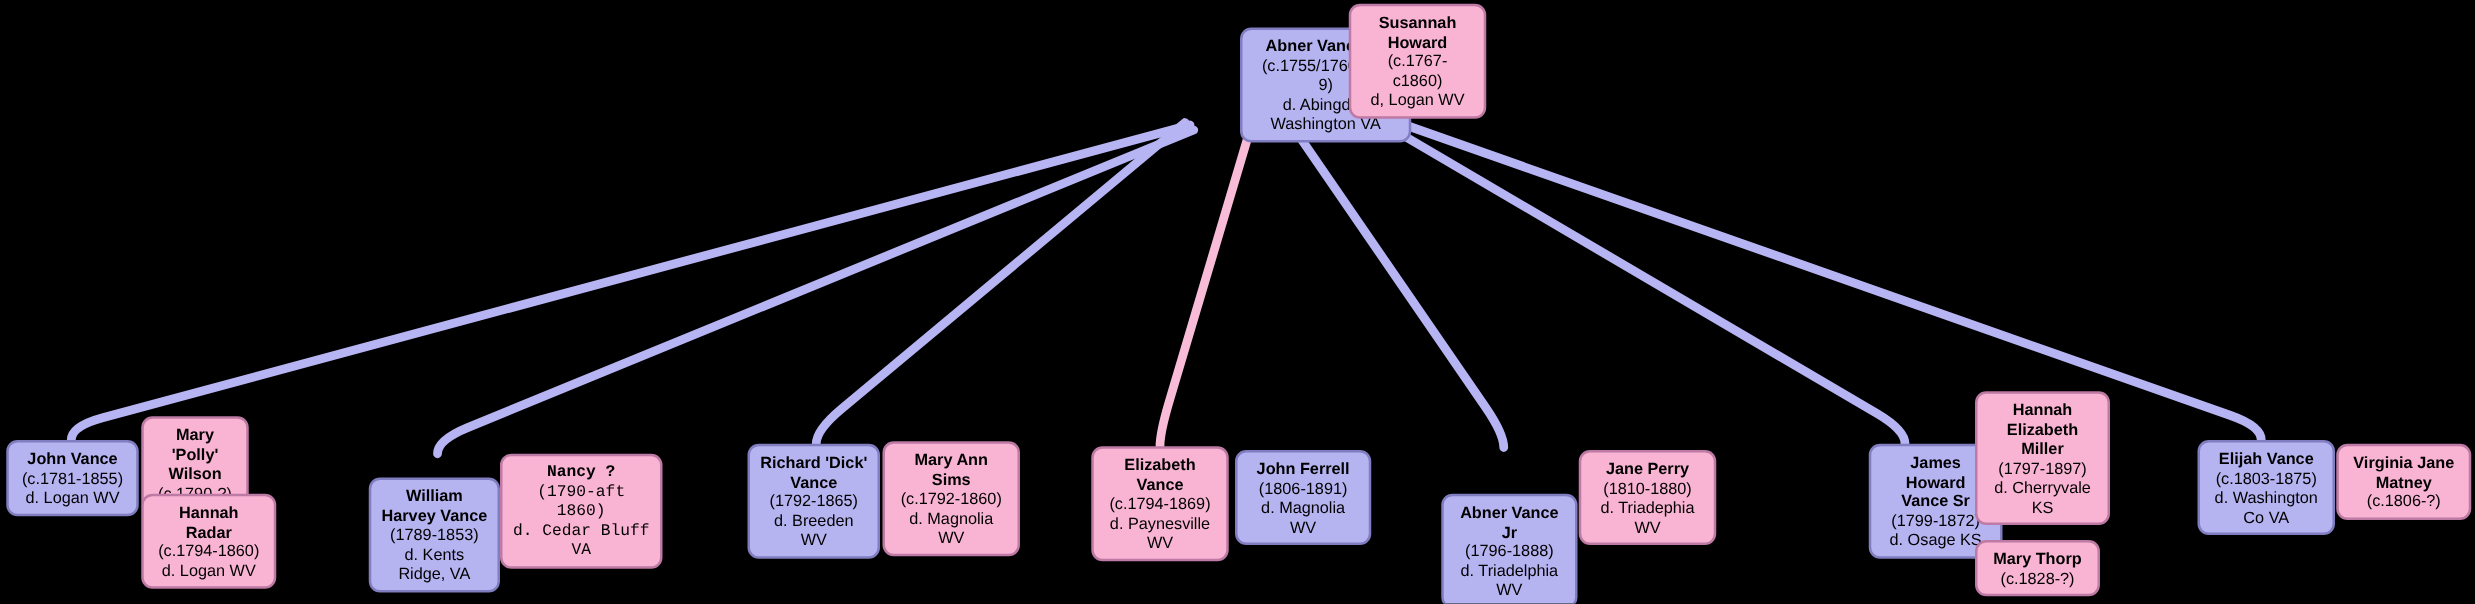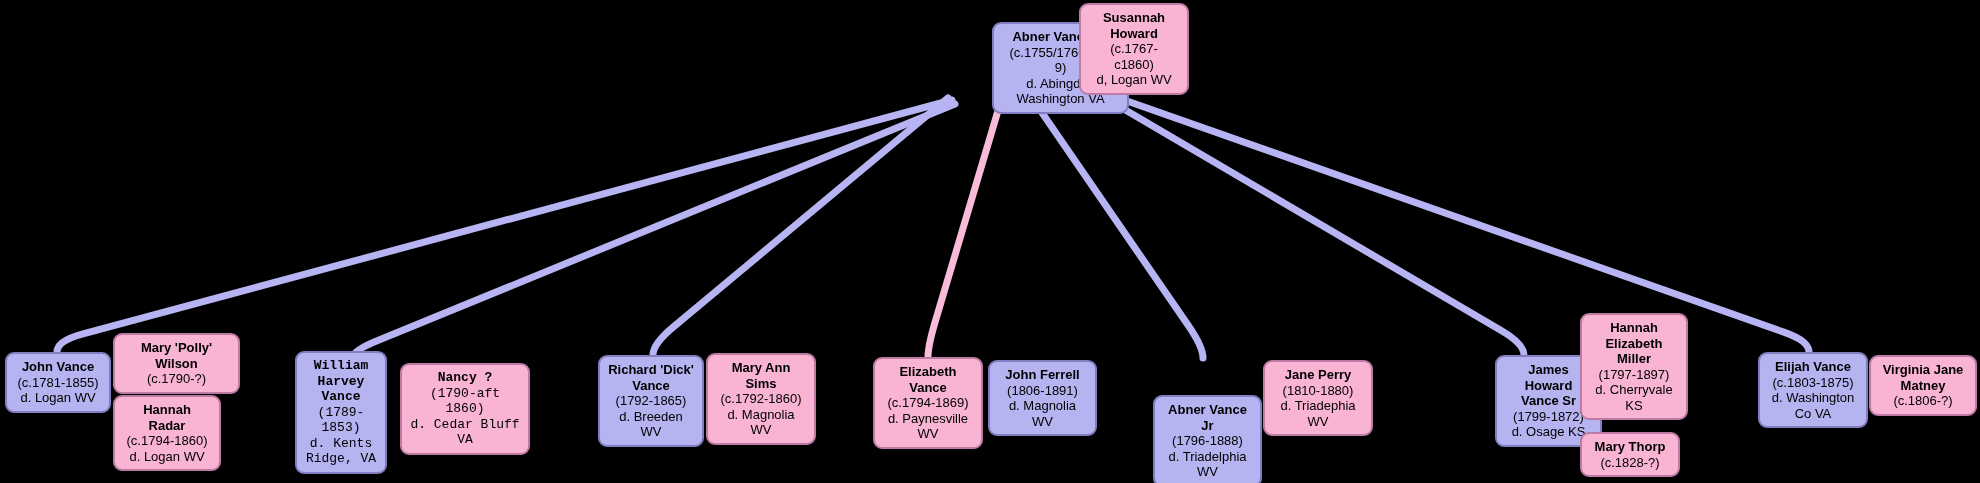--- a/index.html
+++ b/index.html
@@ -34,26 +34,26 @@
 <div class="person male" style="left: 945px; top: 22px; width: 137px; margin-left: 47px;"><div class="name">Abner Vance Sr</div><div class="details">(c.1755/1760-181
 9)
 d. Abingdon
 Washington VA</div></div>
     <div class="person female" style="left: 1079px; top: 3px; width: 110px;"><div class="name">Susannah
 Howard</div><div class="details">(c.1767-
 c1860)
 d, Logan WV</div></div>
     <div class="person male" style="left: 5px; top: 352px; width: 106px;"><div class="name">John Vance</div><div class="details">(c.1781-1855)
 d. Logan WV</div></div>
-    <div class="person female" style="left: 113px; top: 333px; width: 127px;"><div class="name">Mary 'Polly'
+    <div class="person female" style="left: 113px; top: 333px; width: 86px;"><div class="name">Mary 'Polly'
 Wilson</div><div class="details">(c.1790-?)</div></div>
     <div class="person female" style="left: 113px; top: 395px; width: 108px;"><div class="name">Hannah
 Radar</div><div class="details">(c.1794-1860)
 d. Logan WV</div></div>
-    <div class="person male" style="left: 295px; top: 351px; width: 92px; font-family: Liberation Mono, monospace;"><div class="name">William
+    <div class="person male" style="left: 295px; top: 382px; width: 105px;"><div class="name">William
 Harvey Vance</div><div class="details">(1789-1853)
 d. Kents
 Ridge, VA</div></div>
     <div class="person female" style="left: 400px; top: 363px; width: 130px; font-family: Liberation Mono, monospace;"><div class="name">Nancy ?</div><div class="details">(1790-aft
 1860)
 d. Cedar Bluff
 VA</div></div>
     <div class="person male" style="left: 598px; top: 355px; width: 106px;"><div class="name">Richard 'Dick'
 Vance</div><div class="details">(1792-1865)
 d. Breeden

